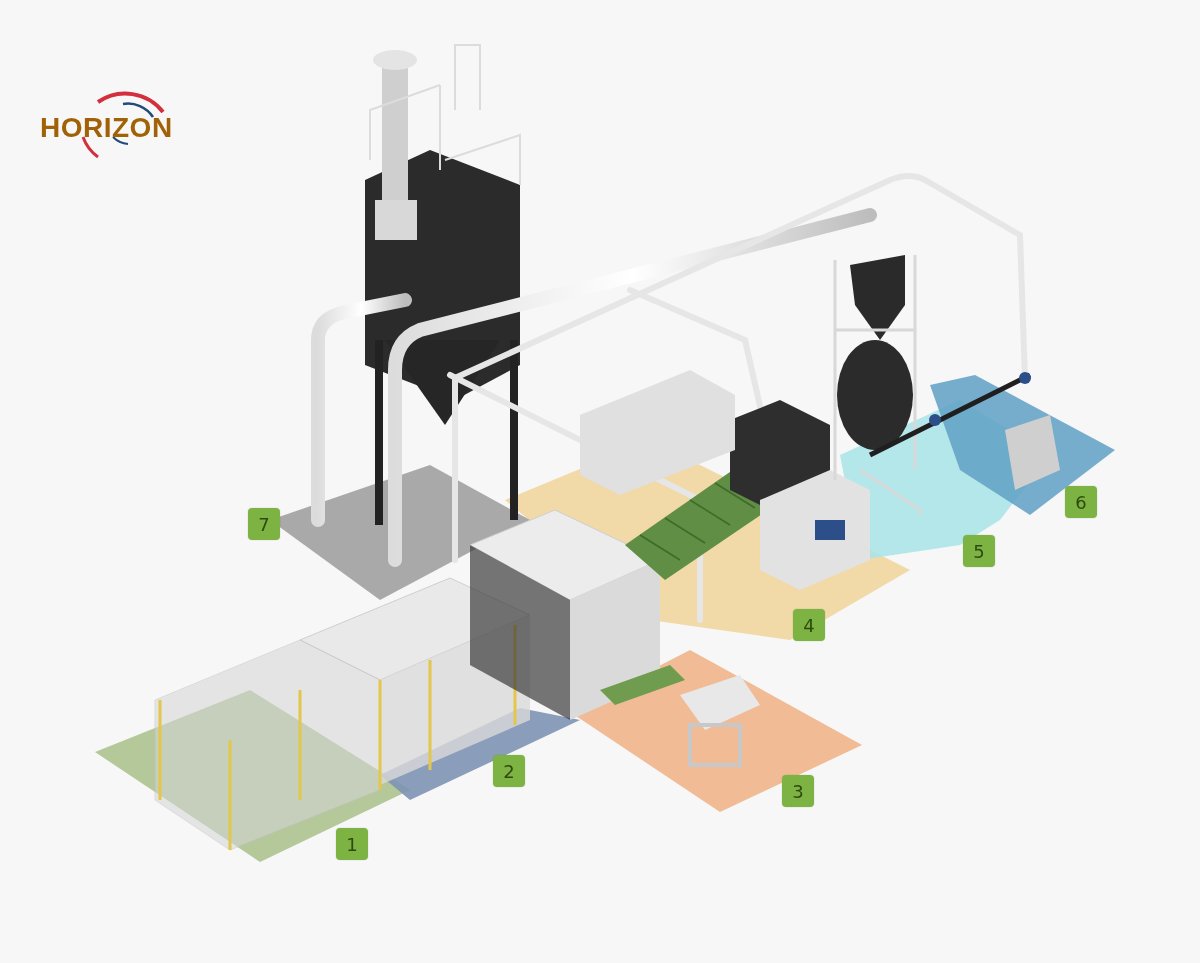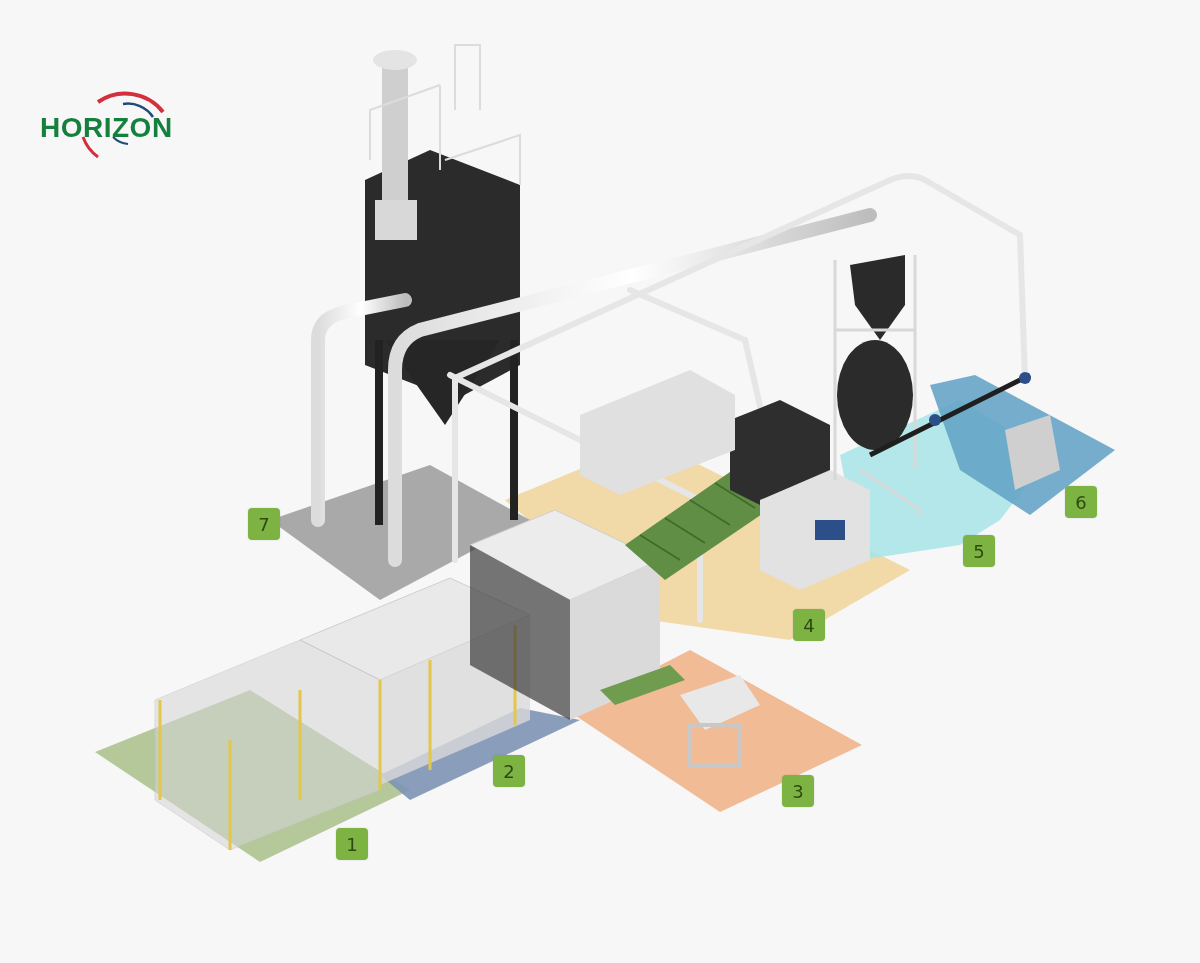--- a/index.html
+++ b/index.html
@@ -1,19 +1,19 @@
 <!DOCTYPE html>
 <html><head>
 <meta charset="utf-8">
 <style>
   html, body { margin:0; padding:0; }
   body { width:1200px; height:963px; background:#f7f7f7; overflow:hidden; position:relative; font-family:"Liberation Sans", sans-serif; }
   .scene { position:absolute; left:0; top:0; width:1200px; height:963px; }
   .logo { position:absolute; left:38px; top:82px; width:170px; height:90px; }
-  .logo-text { position:absolute; left:2px; top:30px; font-family:"Liberation Sans", sans-serif; font-weight:bold; font-size:28px; letter-spacing:0.5px; color:#15803d; }
+  .logo-text { position:absolute; left:2px; top:30px; font-family:"Liberation Sans", sans-serif; font-weight:bold; font-size:28px; letter-spacing:0.5px; color:#a16207; }
   .marker { position:absolute; width:32px; height:32px; background:#7cb342; border-radius:4px; color:#2e4a12; font-family:"DejaVu Sans", sans-serif; font-size:18px; display:flex; align-items:center; justify-content:center; box-shadow:0 0 0 1px rgba(0,0,0,0.04); }
 </style>
 </head>
 <body>
 
 <div class="scene">
   <svg width="1200" height="963" viewBox="0 0 1200 963">
     <defs>
       <linearGradient id="pipe" x1="0" x2="1">
         <stop offset="0" stop-color="#dcdcdc"></stop>

